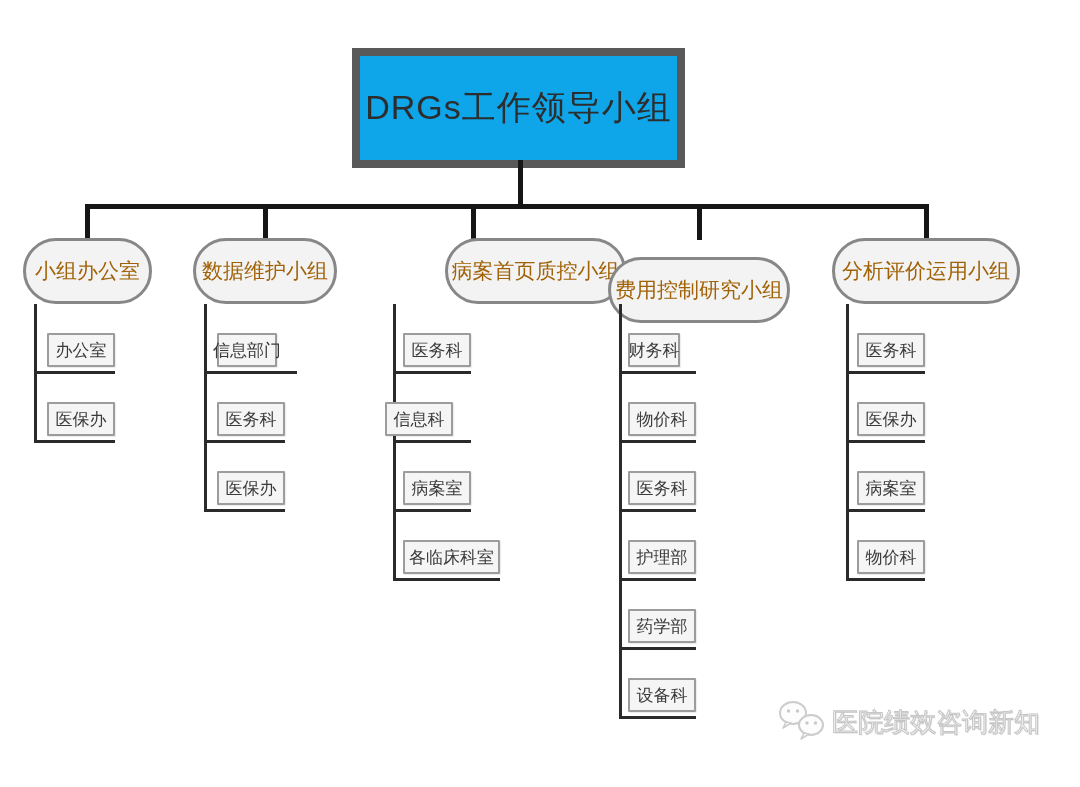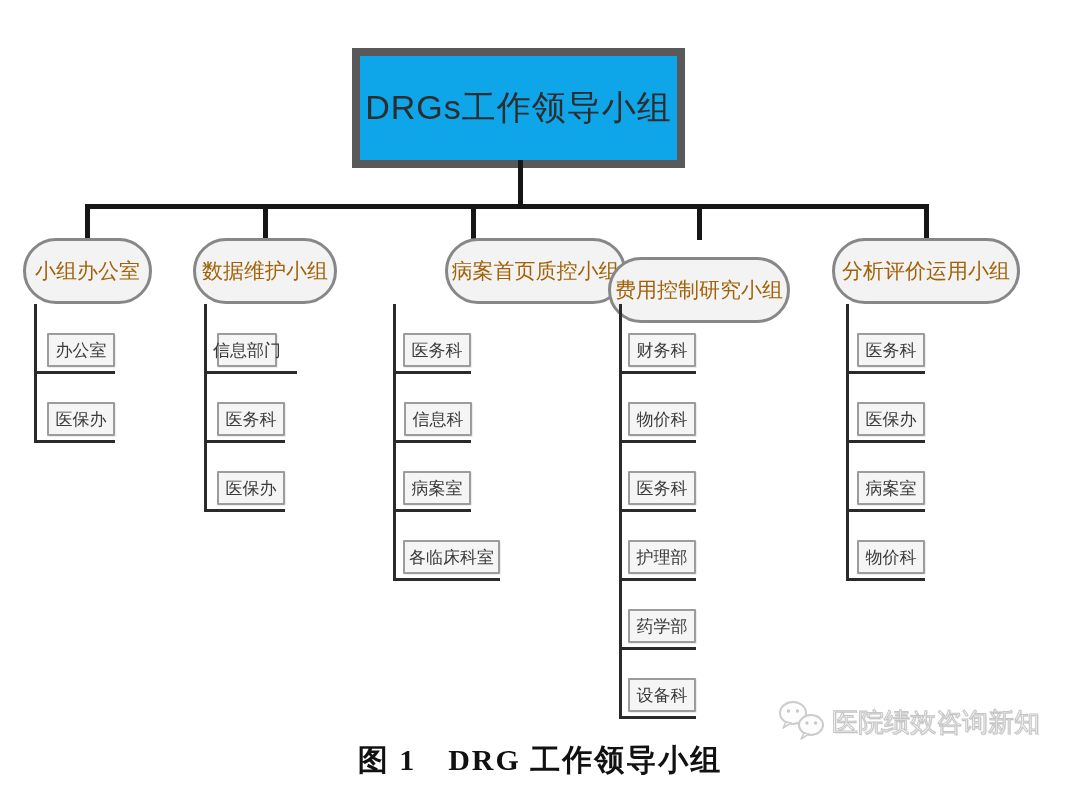--- a/index.html
+++ b/index.html
@@ -65,30 +65,30 @@
       <div class="line" style="left: 204px; top: 371px; width: 93px; height: 3px; background: rgb(42, 42, 42);"></div>
       <div class="childbox" style="left: 217px; top: 402px; width: 68px;">医务科</div>
       <div class="line" style="left: 204px; top: 440px; width: 81px; height: 3px; background: rgb(42, 42, 42);"></div>
       <div class="childbox" style="left: 217px; top: 471px; width: 68px;">医保办</div>
       <div class="line" style="left: 204px; top: 509px; width: 81px; height: 3px; background: rgb(42, 42, 42);"></div>
       <div class="line" style="left: 471px; top: 204px; width: 5px; height: 36px; background: rgb(22, 22, 22);"></div>
       <div class="pill" style="left: 403px; width: 181px; margin-left: 42px;">病案首页质控小组</div>
       <div class="line" style="left: 393px; top: 304px; width: 3px; height: 277px; background: rgb(42, 42, 42);"></div>
       <div class="childbox" style="left: 403px; top: 333px; width: 68px;">医务科</div>
       <div class="line" style="left: 393px; top: 371px; width: 78px; height: 3px; background: rgb(42, 42, 42);"></div>
-      <div class="childbox" style="left: 404px; top: 402px; width: 68px;">信息科</div>
+      <div class="childbox" style="left: 385px; top: 402px; width: 68px;">信息科</div>
       <div class="line" style="left: 393px; top: 440px; width: 78px; height: 3px; background: rgb(42, 42, 42);"></div>
       <div class="childbox" style="left: 403px; top: 471px; width: 68px;">病案室</div>
       <div class="line" style="left: 393px; top: 509px; width: 78px; height: 3px; background: rgb(42, 42, 42);"></div>
       <div class="childbox" style="left: 403px; top: 540px; width: 97px;">各临床科室</div>
       <div class="line" style="left: 393px; top: 578px; width: 107px; height: 3px; background: rgb(42, 42, 42);"></div>
       <div class="line" style="left: 696.5px; top: 204px; width: 5px; height: 36px; background: rgb(22, 22, 22);"></div>
       <div class="pill" style="left: 608px; width: 182px; margin-top: 19px;">费用控制研究小组</div>
       <div class="line" style="left: 619px; top: 304px; width: 3px; height: 415px; background: rgb(42, 42, 42);"></div>
-      <div class="childbox" style="left: 628px; top: 333px; width: 68px;">财务科</div>
+      <div class="childbox" style="left: 628px; top: 333px; width: 52px;">财务科</div>
       <div class="line" style="left: 619px; top: 371px; width: 77px; height: 3px; background: rgb(42, 42, 42);"></div>
       <div class="childbox" style="left: 628px; top: 402px; width: 68px;">物价科</div>
       <div class="line" style="left: 619px; top: 440px; width: 77px; height: 3px; background: rgb(42, 42, 42);"></div>
       <div class="childbox" style="left: 628px; top: 471px; width: 68px;">医务科</div>
       <div class="line" style="left: 619px; top: 509px; width: 77px; height: 3px; background: rgb(42, 42, 42);"></div>
       <div class="childbox" style="left: 628px; top: 540px; width: 68px;">护理部</div>
       <div class="line" style="left: 619px; top: 578px; width: 77px; height: 3px; background: rgb(42, 42, 42);"></div>
       <div class="childbox" style="left: 628px; top: 609px; width: 68px;">药学部</div>
       <div class="line" style="left: 619px; top: 647px; width: 77px; height: 3px; background: rgb(42, 42, 42);"></div>
       <div class="childbox" style="left: 628px; top: 678px; width: 68px;">设备科</div>
@@ -98,21 +98,20 @@
       <div class="line" style="left: 846px; top: 304px; width: 3px; height: 277px; background: rgb(42, 42, 42);"></div>
       <div class="childbox" style="left: 857px; top: 333px; width: 68px;">医务科</div>
       <div class="line" style="left: 846px; top: 371px; width: 79px; height: 3px; background: rgb(42, 42, 42);"></div>
       <div class="childbox" style="left: 857px; top: 402px; width: 68px;">医保办</div>
       <div class="line" style="left: 846px; top: 440px; width: 79px; height: 3px; background: rgb(42, 42, 42);"></div>
       <div class="childbox" style="left: 857px; top: 471px; width: 68px;">病案室</div>
       <div class="line" style="left: 846px; top: 509px; width: 79px; height: 3px; background: rgb(42, 42, 42);"></div>
       <div class="childbox" style="left: 857px; top: 540px; width: 68px;">物价科</div>
       <div class="line" style="left: 846px; top: 578px; width: 79px; height: 3px; background: rgb(42, 42, 42);"></div>
     </div>
-  <div class="caption">图 1　DRG 工作领导小组</div>
   <div class="watermark">
     <svg width="50" height="44" viewBox="0 0 50 44">
       <ellipse cx="15" cy="13" rx="13" ry="11" fill="#fdfdfd" stroke="#cccccc" stroke-width="2"></ellipse>
       <path d="M 8 22 L 5 28 L 13 23 Z" fill="#fdfdfd" stroke="#cccccc" stroke-width="1.5" stroke-linejoin="round"></path>
       <circle cx="10.5" cy="11" r="1.7" fill="#c9c9c9"></circle>
       <circle cx="19.5" cy="11" r="1.7" fill="#c9c9c9"></circle>
       <ellipse cx="33" cy="25" rx="12" ry="10" fill="#fdfdfd" stroke="#cccccc" stroke-width="2"></ellipse>
       <path d="M 26 33 L 23 39 L 31 34 Z" fill="#fdfdfd" stroke="#cccccc" stroke-width="1.5" stroke-linejoin="round"></path>
       <circle cx="29" cy="23" r="1.7" fill="#c9c9c9"></circle>
       <circle cx="37.5" cy="23" r="1.7" fill="#c9c9c9"></circle>

